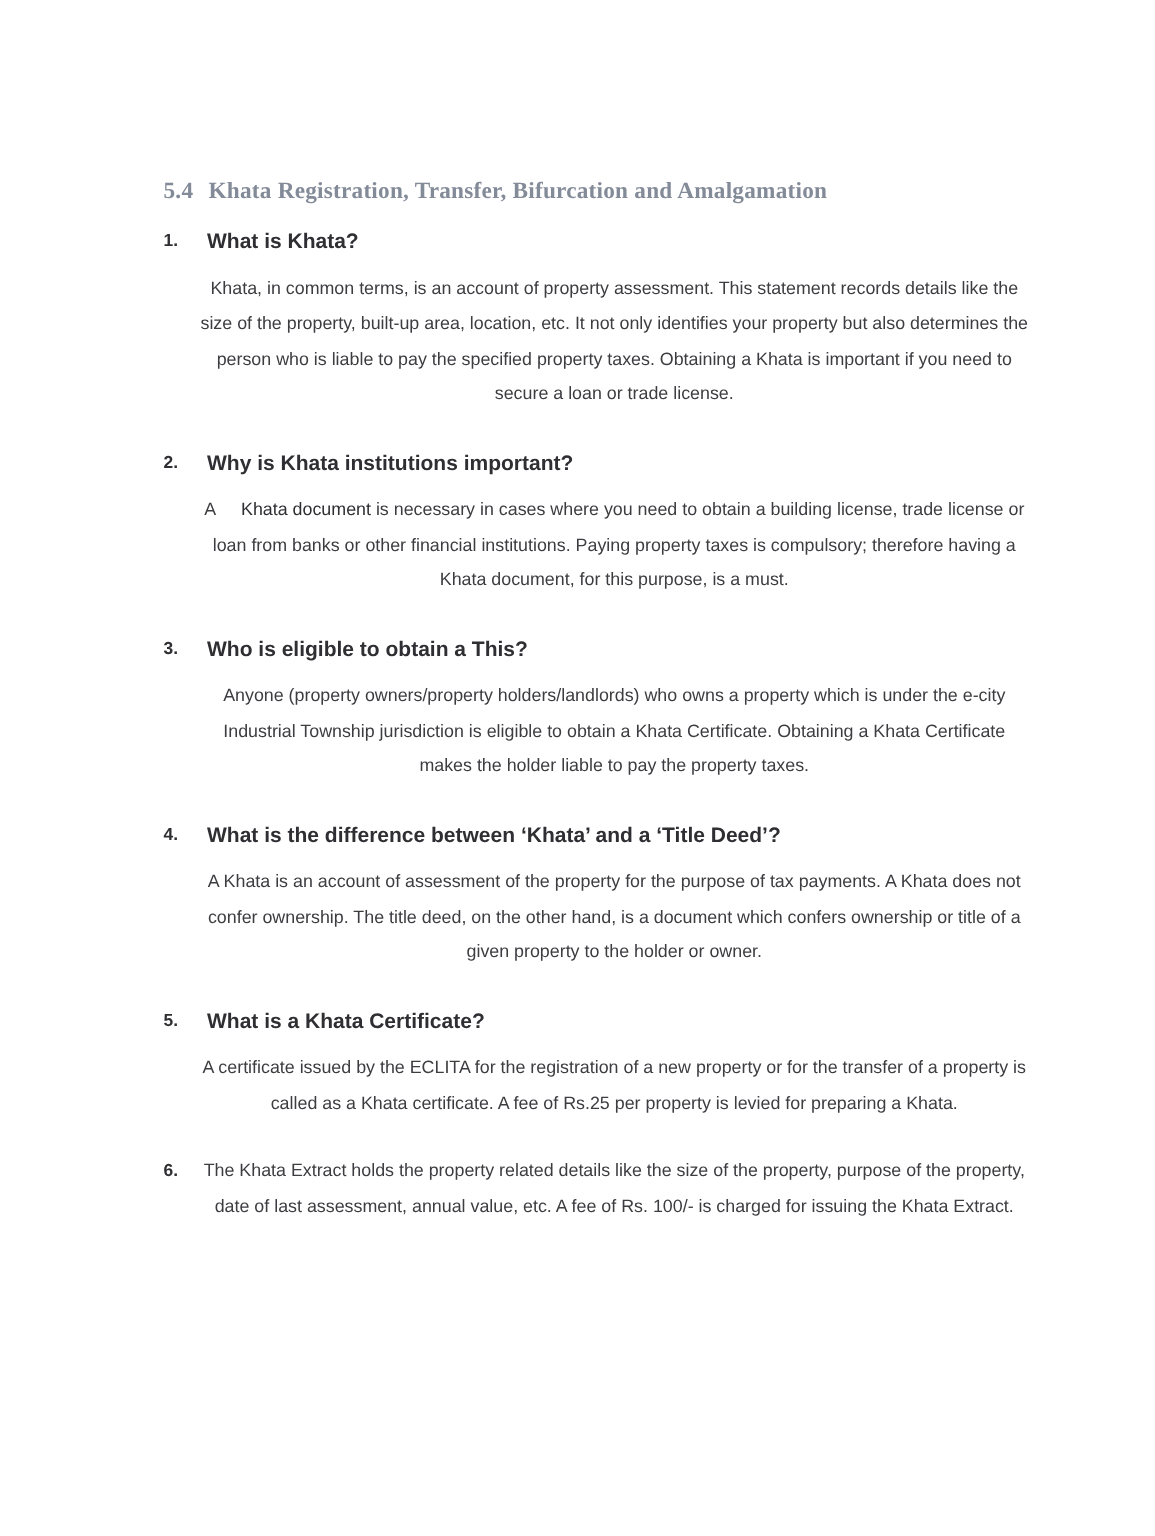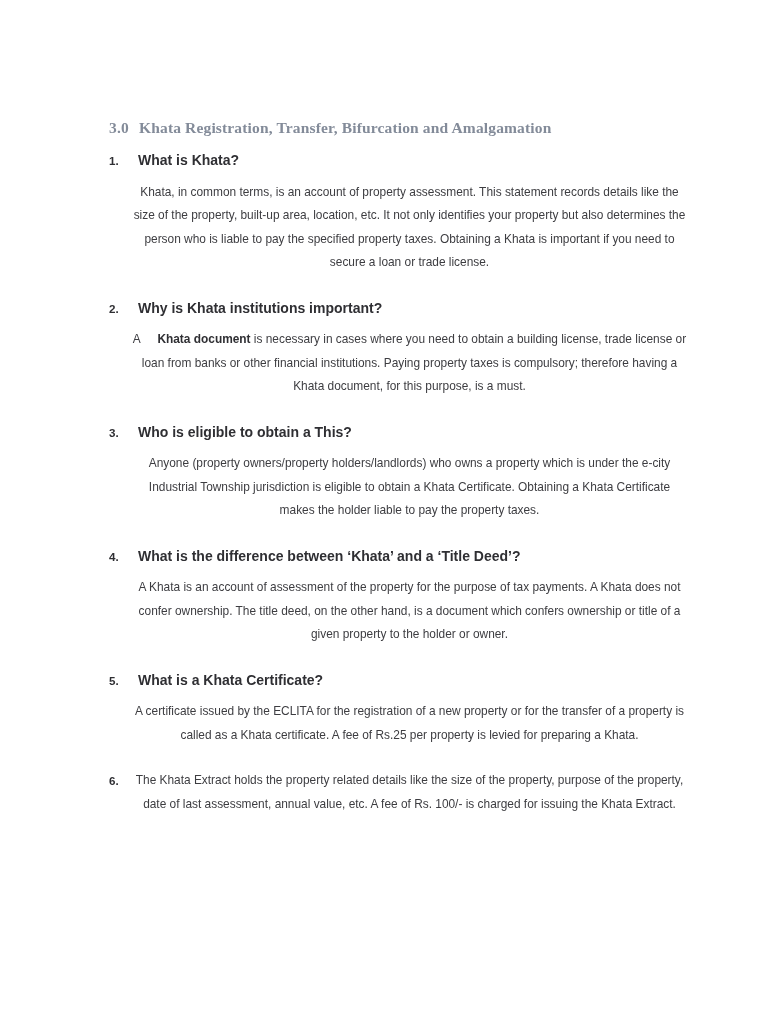--- a/index.html
+++ b/index.html
@@ -79,33 +79,33 @@
   }
   .faq-answer {
     font-size: 11.9px;
     font-weight: normal;
     color: #3d3d41;
     line-height: 23.5px;
     margin: 0;
     text-align: center;
   }
   .faq-answer b {
-    font-weight: bold;
+    font-weight: normal;
     color: #2f2f33;
     margin-left: 14px;
   }
 </style>
 </head>
 <body>
 
 <div class="page">
   <div class="content">
 
     <h2 class="section-heading">
-      <span class="sec-num">3.0</span><span>Khata Registration, Transfer, Bifurcation and Amalgamation</span>
+      <span class="sec-num">5.4</span><span>Khata Registration, Transfer, Bifurcation and Amalgamation</span>
     </h2>
 
     <ol class="faq-list">
         <li class="faq-item">
           <span class="faq-num">1.</span>
           <p class="faq-question">What is Khata?</p>
           <p class="faq-answer"><span>Khata, in common terms, is an account of property assessment. This statement records details like the size of the property, built-up area, location, etc. It not only identifies your property but also determines the person who is liable to pay the specified property taxes. Obtaining a Khata is important if you need to secure a loan or trade license.</span></p>
         </li>
         <li class="faq-item">
           <span class="faq-num">2.</span>

